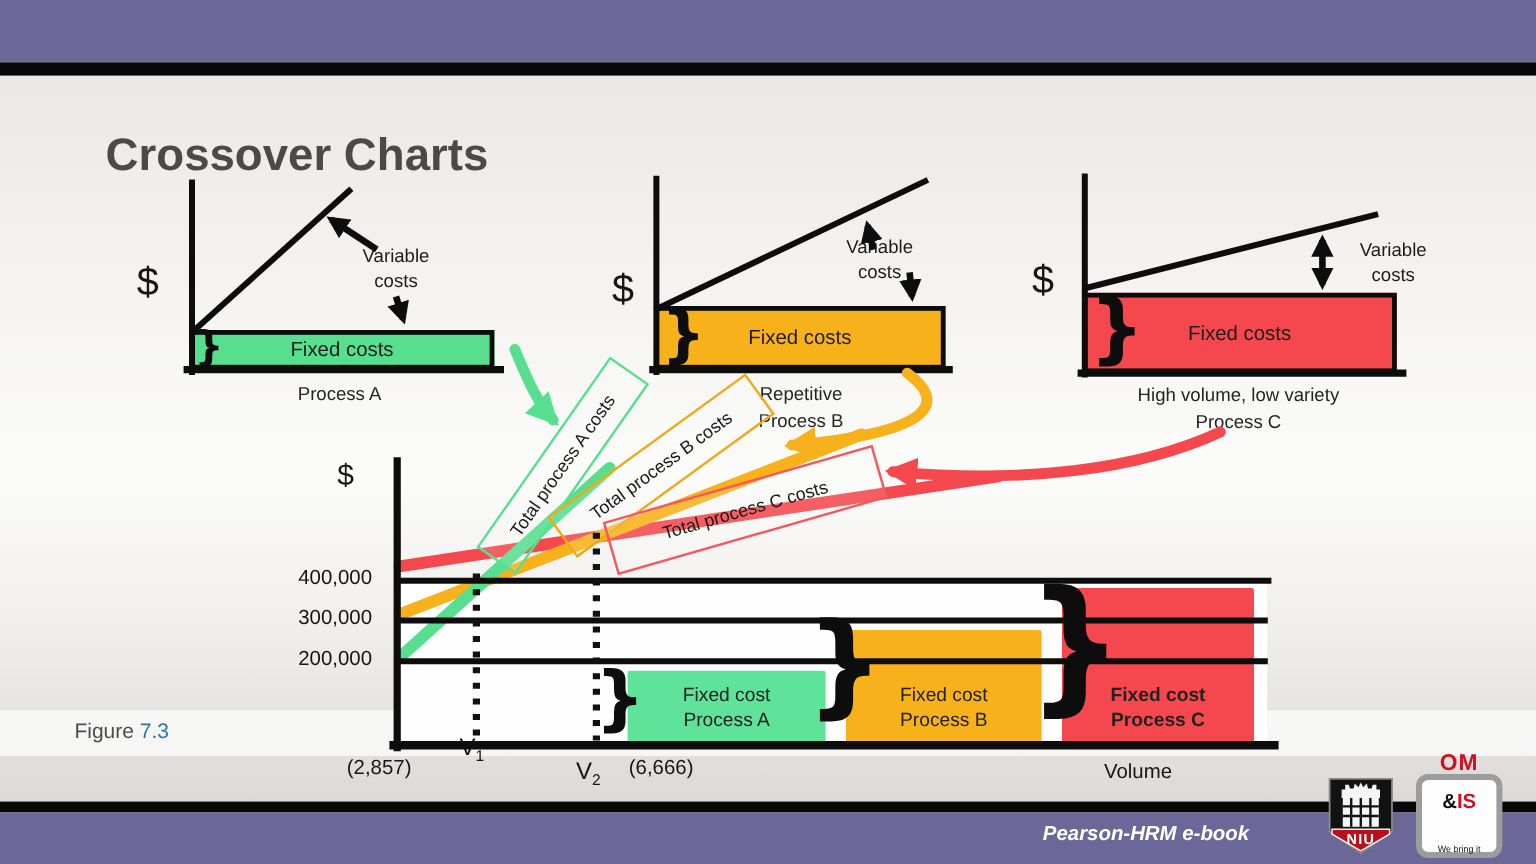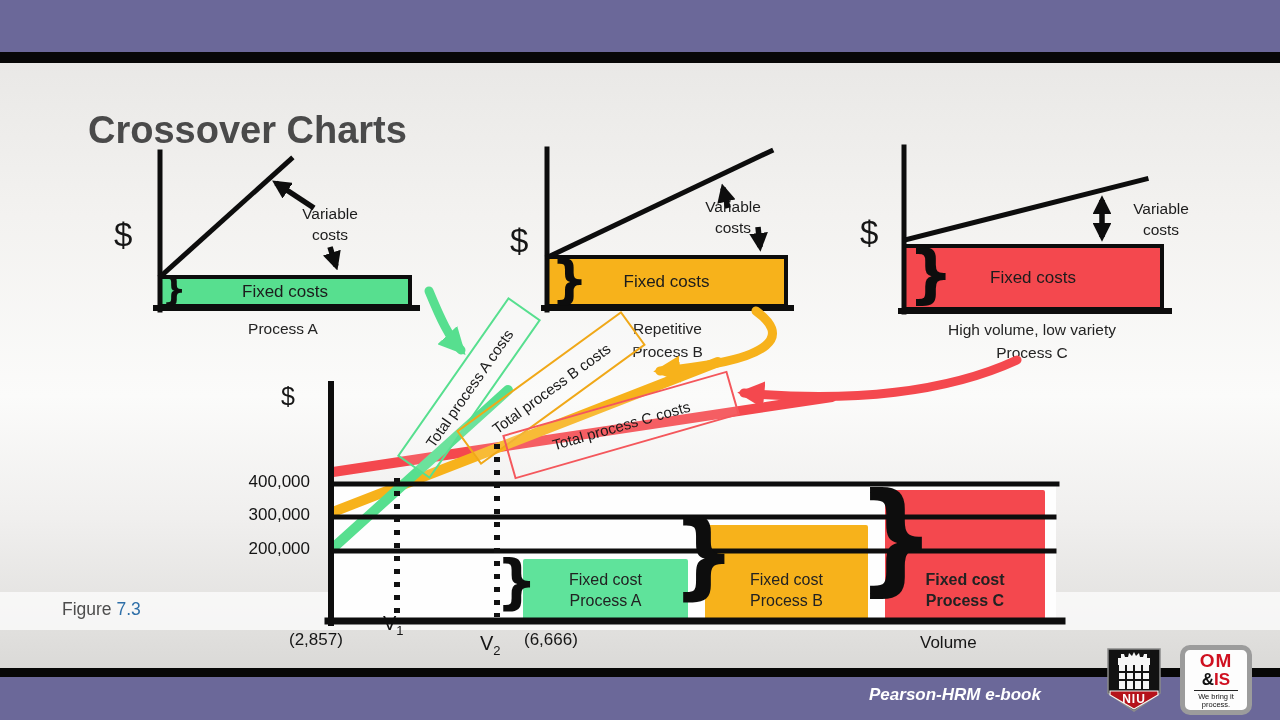--- a/index.html
+++ b/index.html
@@ -38,21 +38,21 @@
   .vlab{font-size:20px;color:#161616;z-index:2;}
   .vlab sub{font-size:13px;}
   .figure{left:62px;top:599px;font-size:17.5px;color:#4d4d4d;z-index:2;}
   .figure b{font-weight:normal;color:#2e6fa8;}
   svg.layer{position:absolute;left:0;top:0;z-index:3;pointer-events:none;}
   svg.under{z-index:1;}
   
   .niu{left:1106px;top:647px;width:56px;height:66px;z-index:8;}
   .niu-text{left:1117px;top:692px;width:34px;text-align:center;font-size:12px;font-weight:bold;color:#fff;z-index:9;letter-spacing:1px;}
   .omis{left:1180px;top:645px;width:72px;height:70px;background:#fdfdfd;border:5px solid #9c9c9c;border-radius:10px;box-sizing:border-box;z-index:8;
-        display:flex;flex-direction:column;align-items:center;justify-content:center;line-height:1;}
+        display:flex;flex-direction:column;align-items:center;justify-content:center;line-height:1;gap:12px;}
   .omis .l1{font-size:19px;font-weight:bold;color:#cf1020;letter-spacing:1px;}
   .omis .l2{font-size:17px;font-weight:bold;color:#cf1020;margin-top:1px;}
   .omis .l2 .amp{color:#111;}
   .omis .rule{width:44px;height:1px;background:#222;margin:2px 0;}
   .omis .tag{font-size:7.5px;color:#111;text-align:center;line-height:8.5px;}
 </style>
 </head>
 <body>
 
 <div id="slide">

